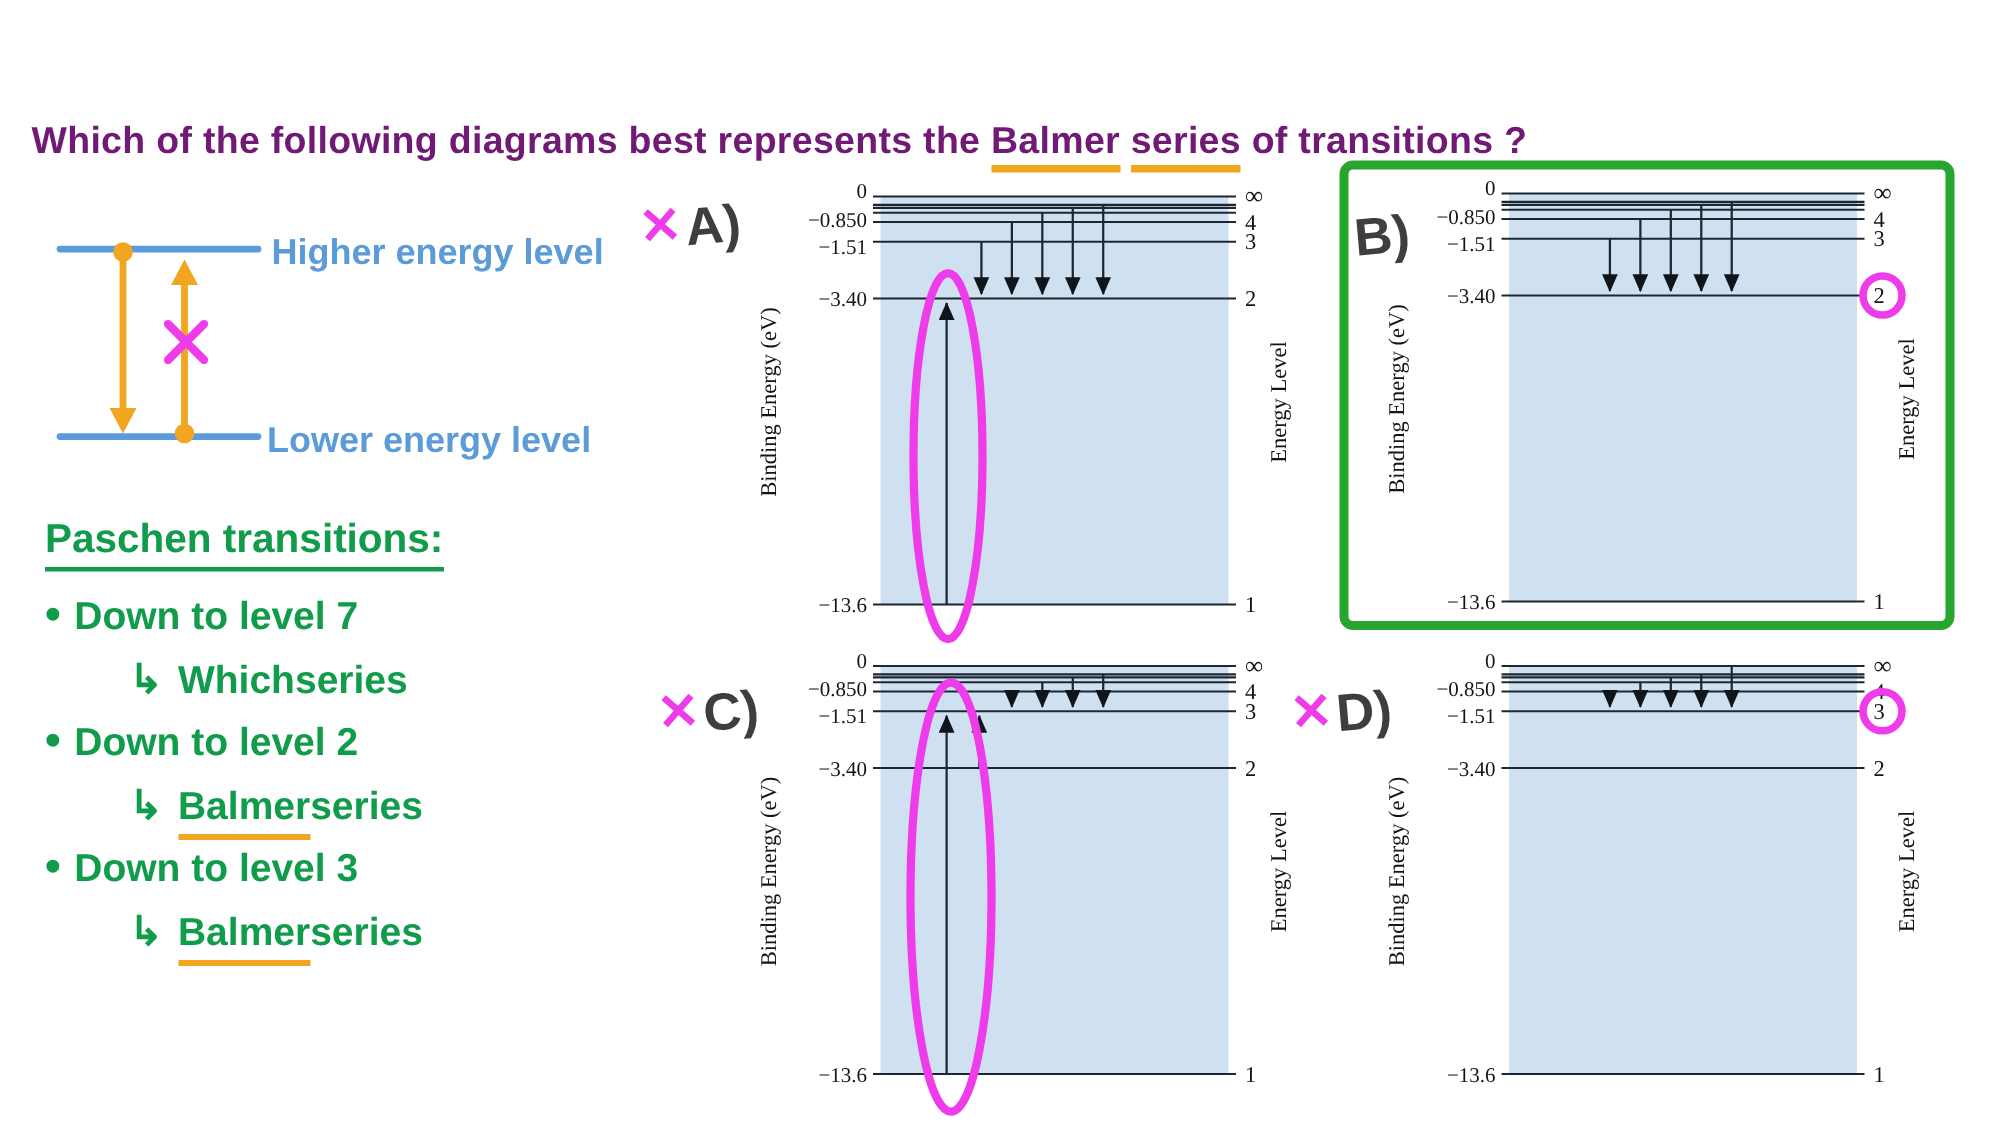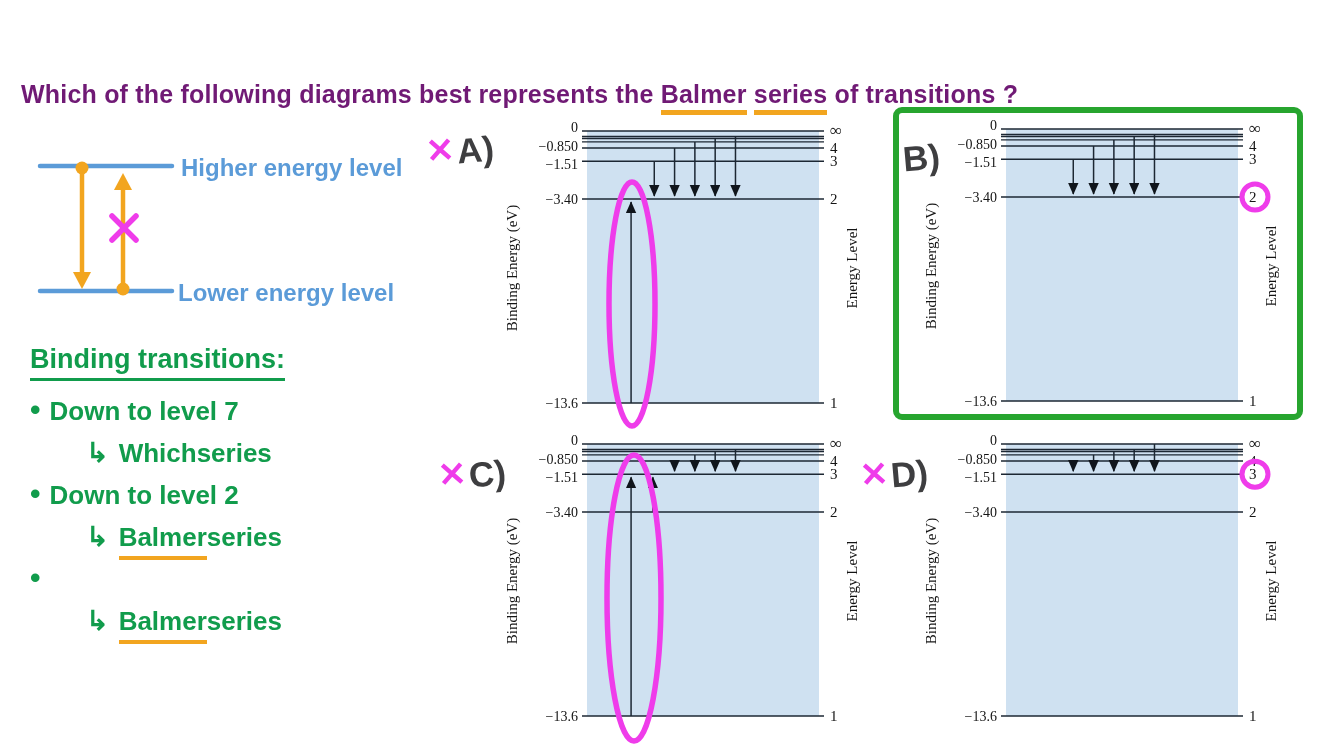--- a/index.html
+++ b/index.html
@@ -51,41 +51,42 @@
     <circle cx="88" cy="161" r="6.5" fill="#f2a51f"></circle>
     <line x1="88" y1="159" x2="88" y2="60" stroke="#f2a51f" stroke-width="4.5"></line>
     <polygon points="79,62 97,62 88,45" fill="#f2a51f"></polygon>
     <line x1="77" y1="88" x2="101" y2="112" stroke="#ef3cea" stroke-width="5.5" stroke-linecap="round"></line>
     <line x1="101" y1="88" x2="77" y2="112" stroke="#ef3cea" stroke-width="5.5" stroke-linecap="round"></line>
     <text x="146" y="48" class="legend-label">Higher energy level</text>
     <text x="143" y="173" class="legend-label">Lower energy level</text>
   </svg>
 
   <div id="notes">
-    <div class="heading">Binding transitions:</div>
+    <div class="heading">Paschen transitions:</div>
     <div class="note-line">
       <span class="bullet">•</span>
       <span>Down to level 7</span>
     </div>
     <div class="note-line sub-line">
       <span class="hook">↳</span>
       <span>Which</span>
       <span> series</span>
     </div>
     <div class="note-line">
       <span class="bullet">•</span>
       <span>Down to level 2</span>
     </div>
     <div class="note-line sub-line">
       <span class="hook">↳</span>
       <span class="series-underlined">Balmer</span>
       <span> series</span>
     </div>
     <div class="note-line">
       <span class="bullet">•</span>
+      <span>Down to level 3</span>
     </div>
     <div class="note-line sub-line">
       <span class="hook">↳</span>
       <span class="series-underlined">Balmer</span>
       <span> series</span>
     </div>
   </div>
 
   <div id="correct-box"></div>
 

